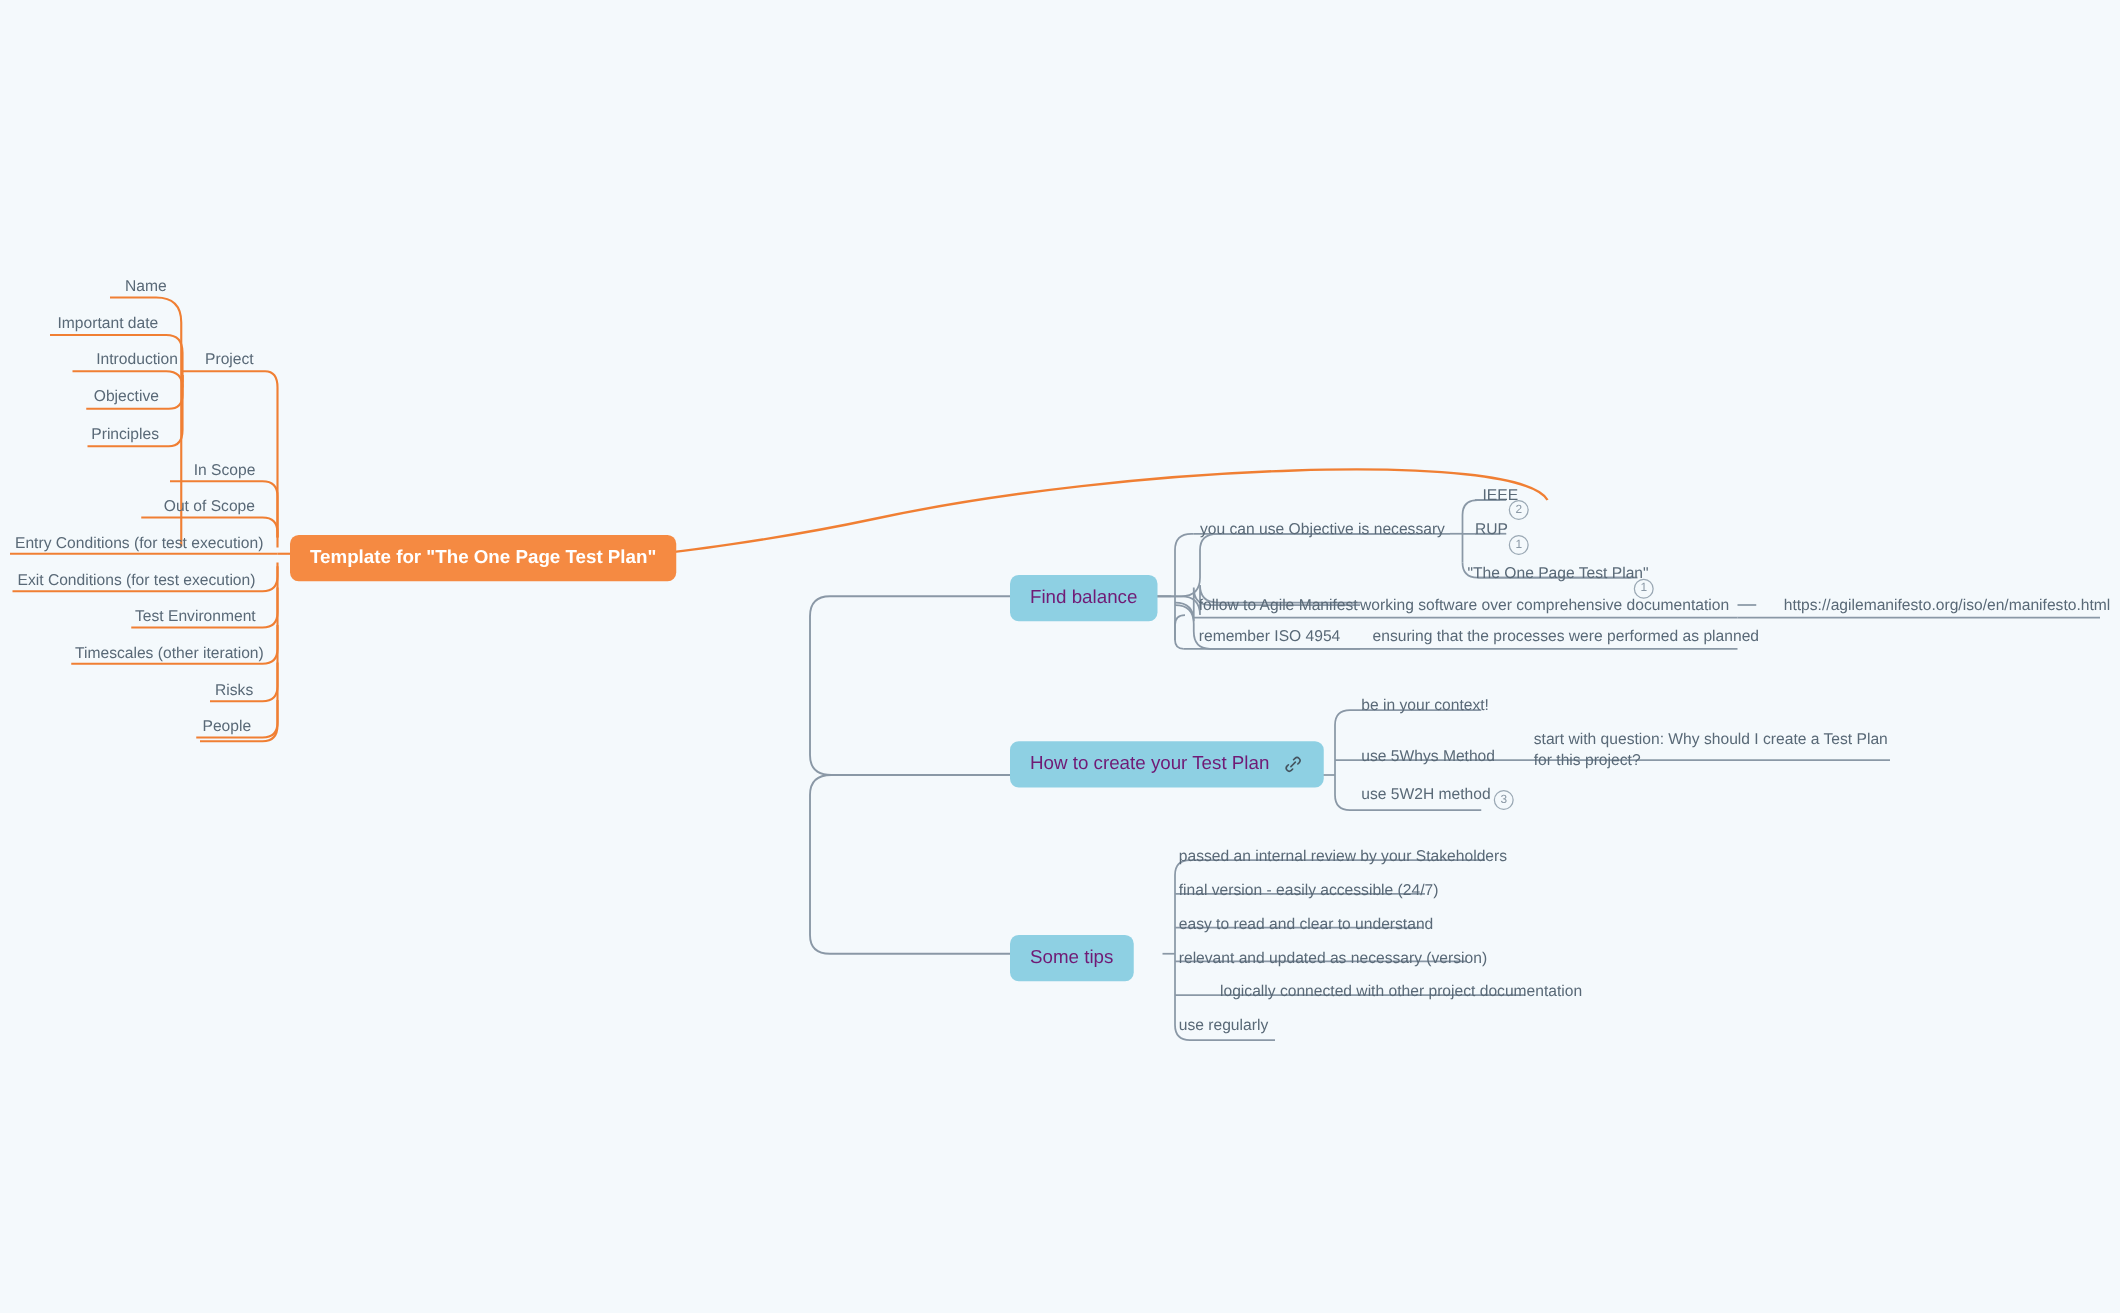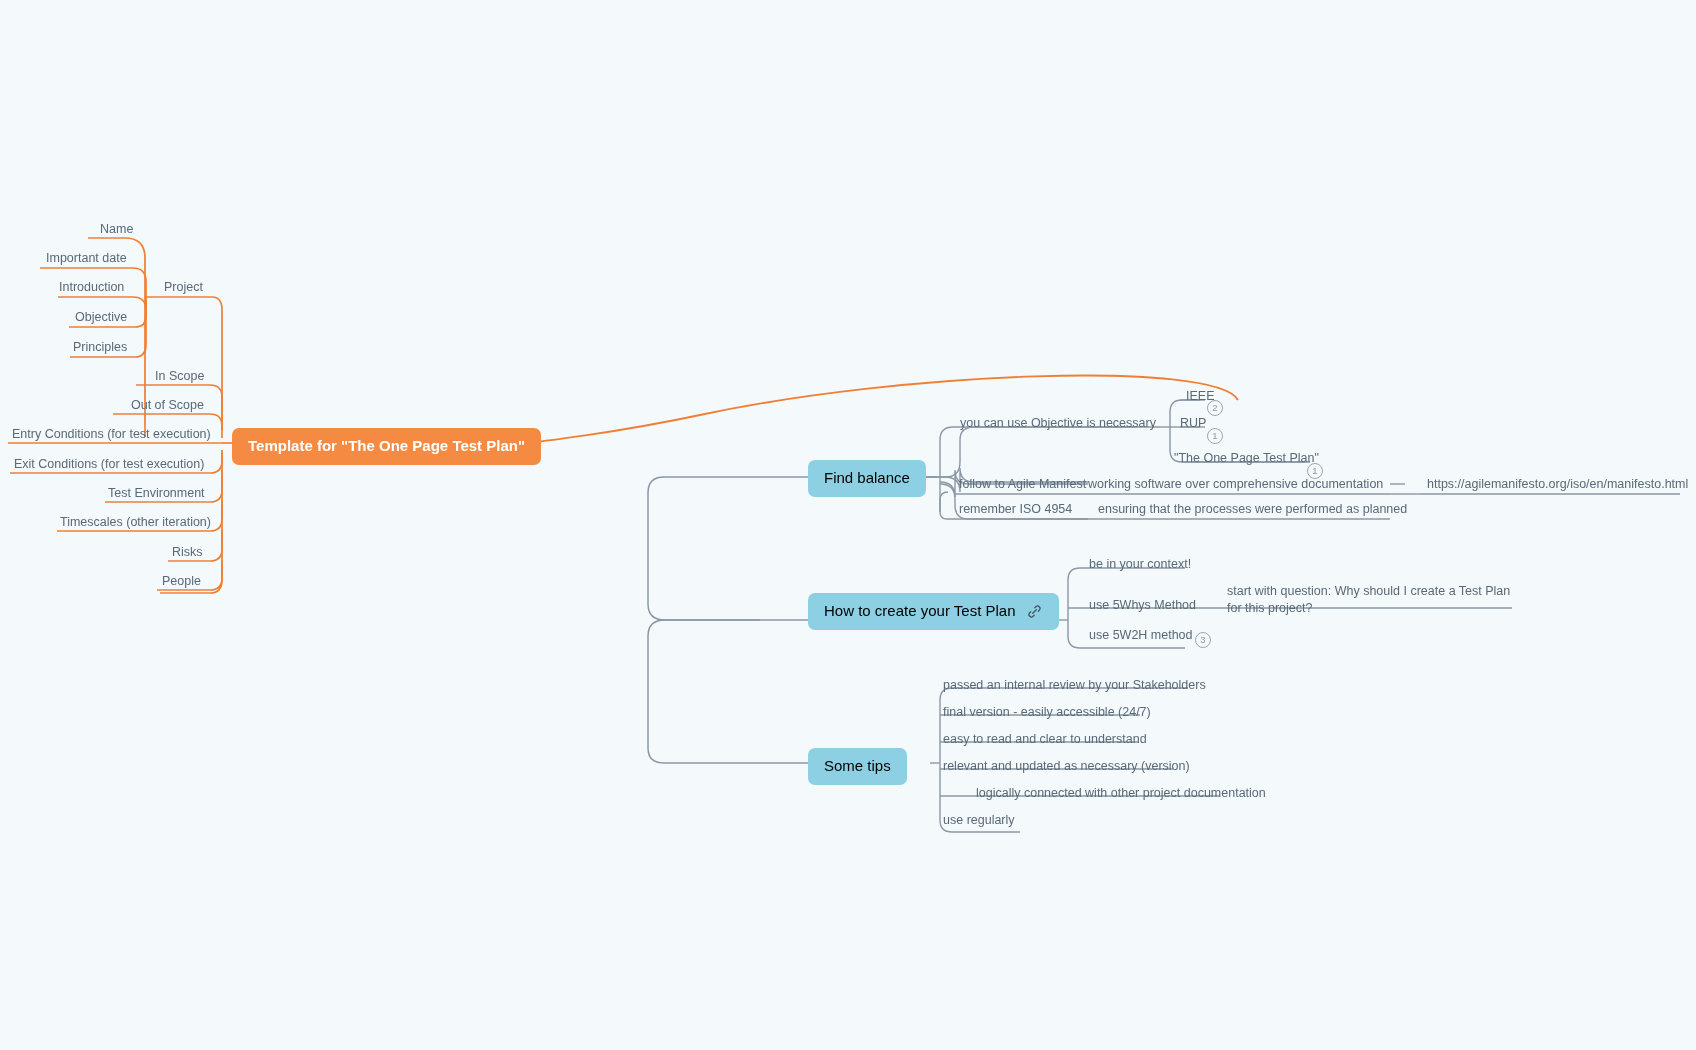--- a/index.html
+++ b/index.html
@@ -44,21 +44,21 @@
     background: #f58a42;
     color: #ffffff;
     font-size: 15px;
     font-weight: bold;
     border-radius: 7px;
     padding: 9px 16px;
   }
   
   .topic-blue {
     background: #8ed0e3;
-    color: #000000;
+    color: #701a75;
     font-size: 15px;
     border-radius: 7px;
     padding: 9px 16px;
     display: flex;
     align-items: center;
     gap: 11px;
   }
   
   .leaf {
     font-size: 12.5px;
@@ -169,21 +169,21 @@
     <path d="M940,769 L1173,769" fill="none" stroke="#8a98a6" stroke-width="1.4"></path>
     <path d="M940,796 L1220,796" fill="none" stroke="#8a98a6" stroke-width="1.4"></path>
   </svg>
 
 
   <div class="node topic-orange" style="left:232px; top:428px;">Template for "The One Page Test Plan"</div>
 
   <div class="node leaf" style="left:161px; top:278px;">Project</div>
   <div class="node leaf" style="left:97px; top:220px;">Name</div>
   <div class="node leaf" style="left:43px; top:249px;">Important date</div>
-  <div class="node leaf" style="left:56px; top:278px;">Introduction</div>
+  <div class="node leaf" style="left:74px; top:278px;">Introduction</div>
   <div class="node leaf" style="left:72px; top:308px;">Objective</div>
   <div class="node leaf" style="left:70px; top:338px;">Principles</div>
 
   <div class="node leaf" style="left:152px; top:367px;">In Scope</div>
   <div class="node leaf" style="left:128px; top:396px;">Out of Scope</div>
   <div class="node leaf" style="left:9px; top:425px;">Entry Conditions (for test execution)</div>
   <div class="node leaf" style="left:11px; top:455px;">Exit Conditions (for test execution)</div>
   <div class="node leaf" style="left:105px; top:484px;">Test Environment</div>
   <div class="node leaf" style="left:57px; top:513px;">Timescales (other iteration)</div>
   <div class="node leaf" style="left:169px; top:543px;">Risks</div>

